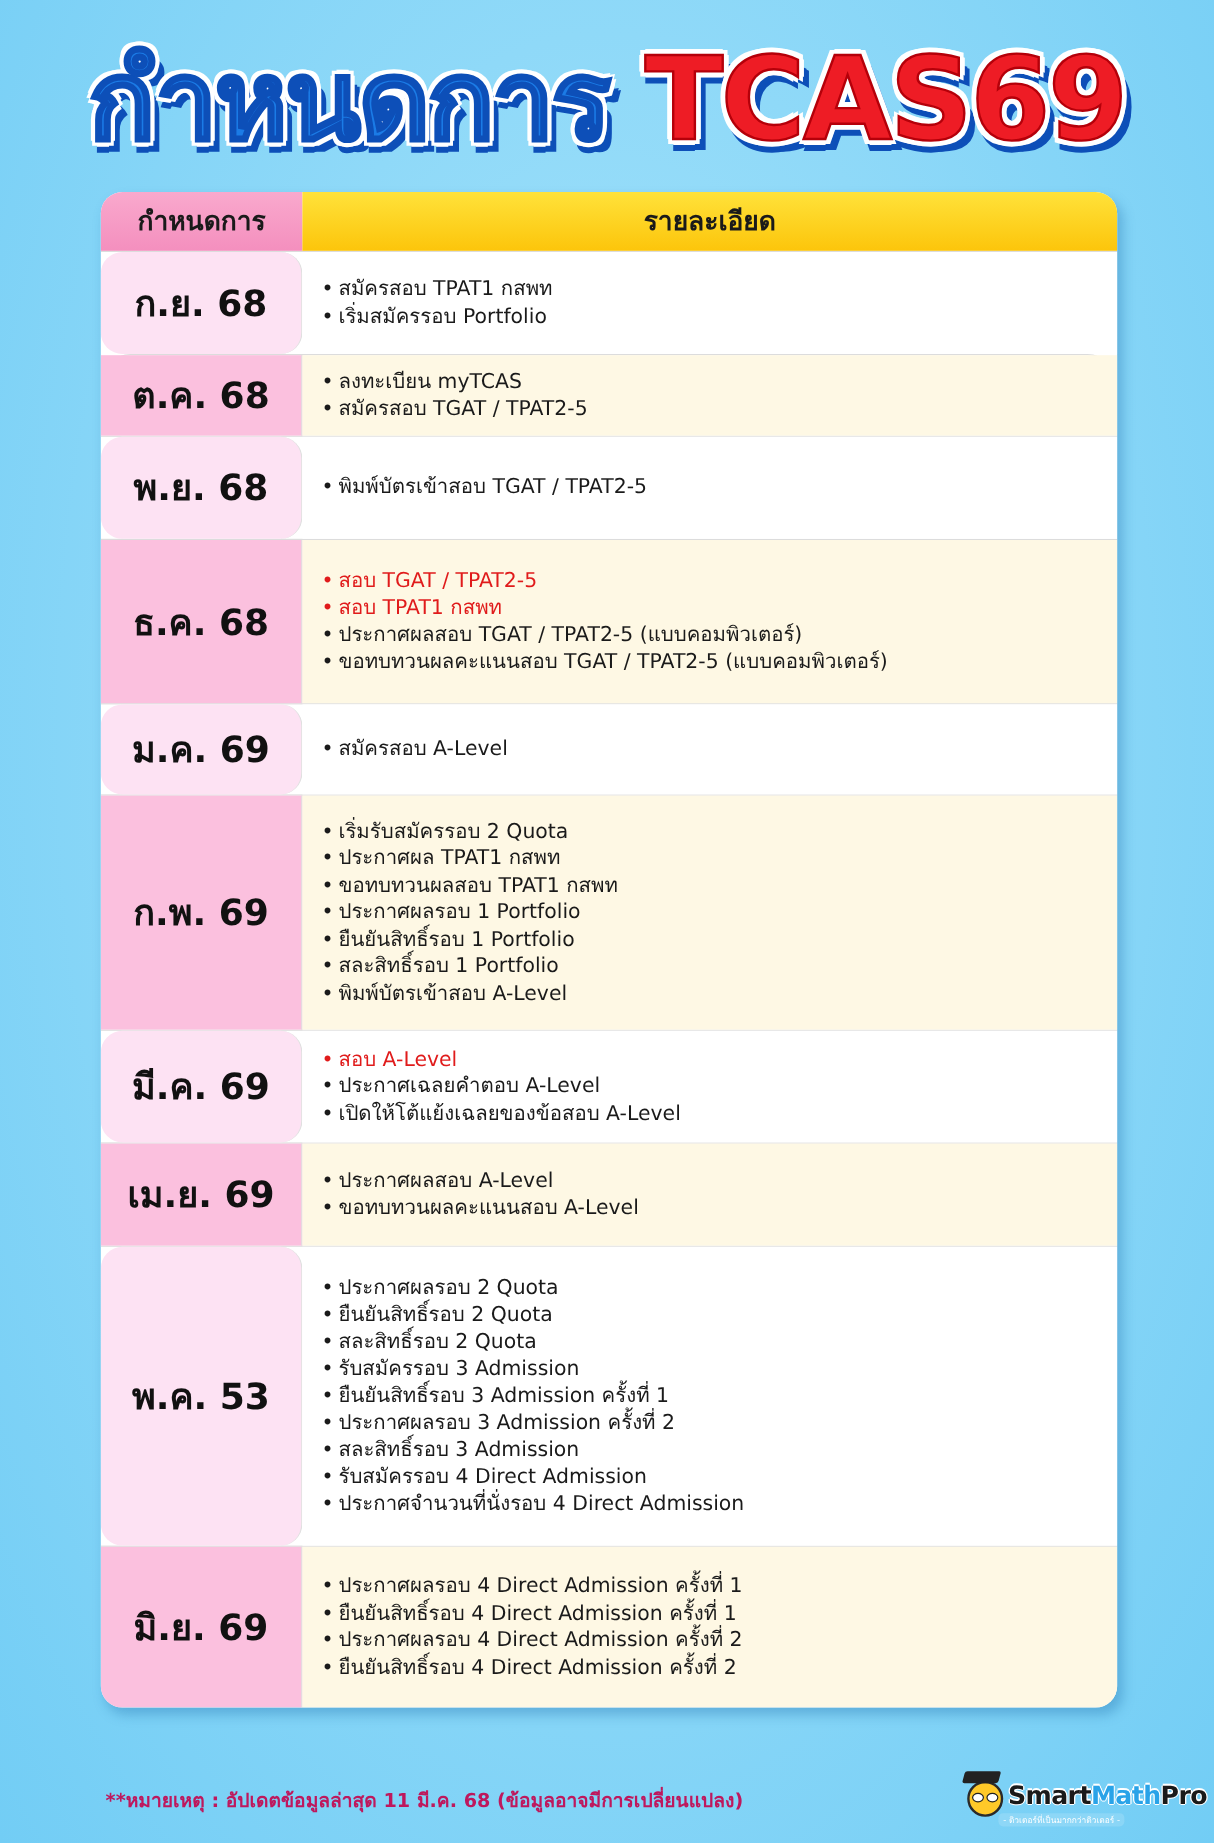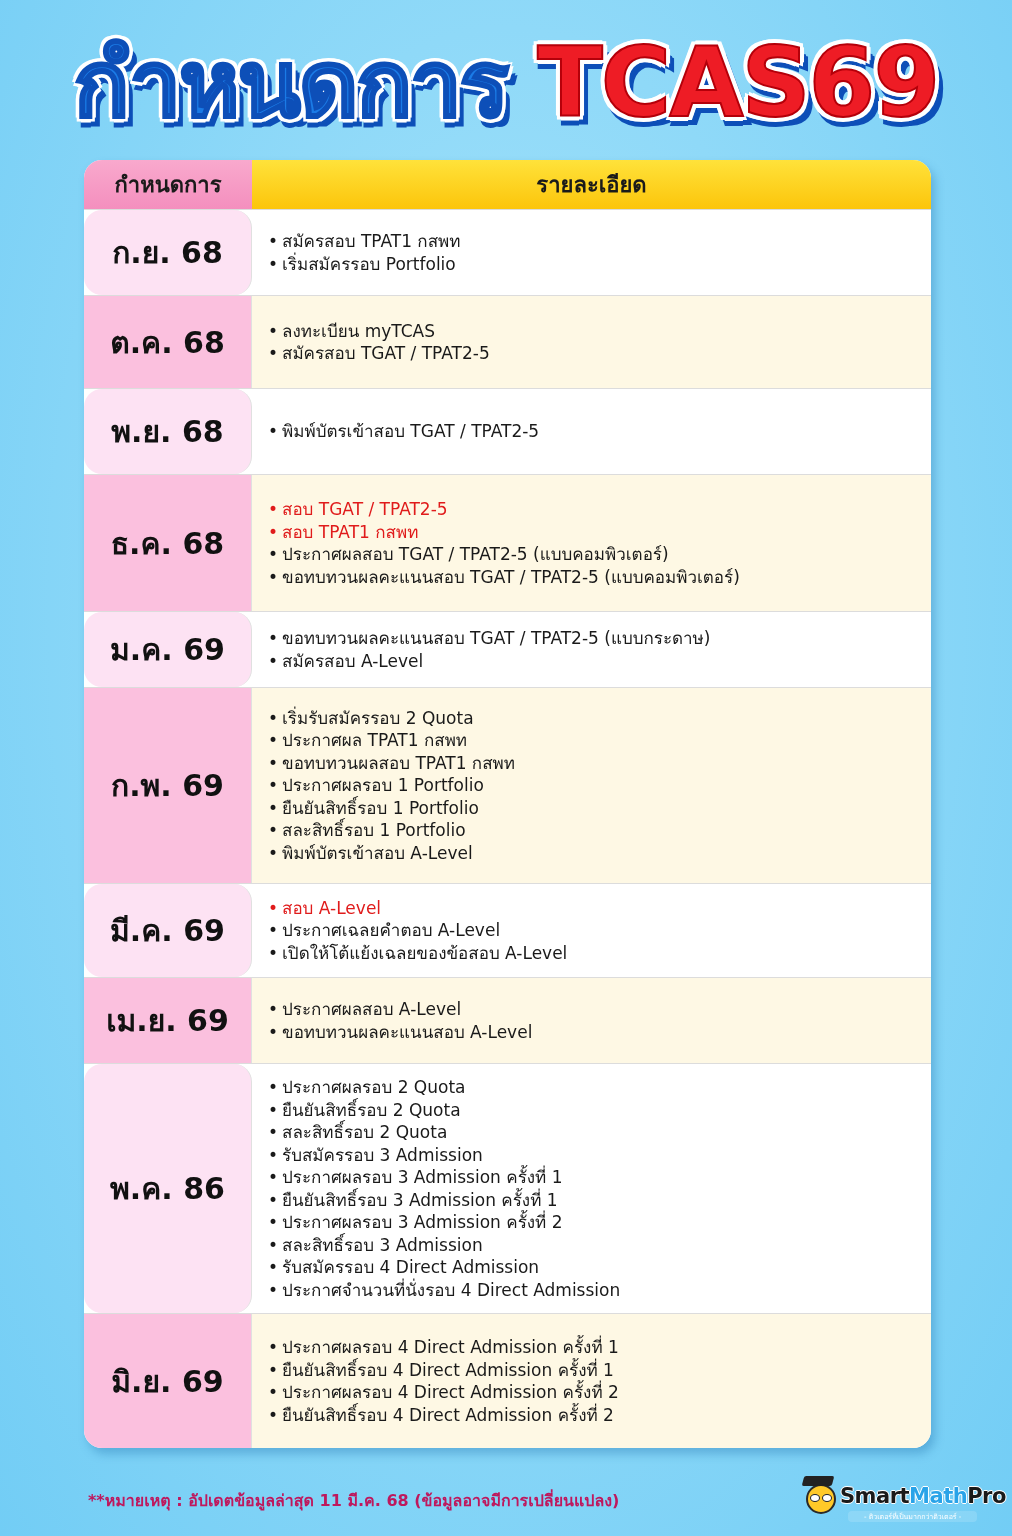--- a/index.html
+++ b/index.html
@@ -86,22 +86,22 @@
     display: flex; gap: 2px;
   }
   .logo .glasses span { width: 10px; height: 8px; border: 1.5px solid #222; border-radius: 50%; background:#fff; }
   .logo .brand {
     position: absolute; left: 36px; top: 10px; font-weight: bold; font-size: 21px;
     letter-spacing: -0.5px; color: #1a1a1a;
     text-shadow: 1px 0 0 #fff, -1px 0 0 #fff, 0 1px 0 #fff, 0 -1px 0 #fff;
   }
   .logo .brand .m { color: #29a3e8; }
   .logo .tagline {
-    position: absolute; left: 44px; top: 37px; font-size: 7px; color: #ffffff;
-    background: rgba(255,255,255,0.15); padding: 0 16px; border-radius: 4px;
+    position: absolute; left: 28px; top: 37px; font-size: 7px; color: #ffffff;
+    background: rgba(255,255,255,0.15); padding: 0 4px; border-radius: 4px;
   }
 </style>
 </head>
 <body>
 
 <div class="title">
   <span class="th">กำหนดการ</span>
   <span class="en">TCAS69</span>
 </div>
 
@@ -111,21 +111,21 @@
     <div class="c2">รายละเอียด</div>
   </div>
   <div id="tbody">
       <div class="row odd" style="height: 86px;">
         <div class="month">ก.ย. 68</div>
         <div class="details">
           <div class="item">สมัครสอบ TPAT1 กสพท</div>
           <div class="item">เริ่มสมัครรอบ Portfolio</div>
         </div>
       </div>
-      <div class="row even" style="height: 93px;">
+      <div class="row even" style="height: 68px; border-radius: 25px;">
         <div class="month">ต.ค. 68</div>
         <div class="details">
           <div class="item">ลงทะเบียน myTCAS</div>
           <div class="item">สมัครสอบ TGAT / TPAT2-5</div>
         </div>
       </div>
       <div class="row odd" style="height: 86px;">
         <div class="month">พ.ย. 68</div>
         <div class="details">
           <div class="item">พิมพ์บัตรเข้าสอบ TGAT / TPAT2-5</div>
@@ -136,21 +136,20 @@
         <div class="details">
           <div class="item red">สอบ TGAT / TPAT2-5</div>
           <div class="item red">สอบ TPAT1 กสพท</div>
           <div class="item">ประกาศผลสอบ TGAT / TPAT2-5 (แบบคอมพิวเตอร์)</div>
           <div class="item">ขอทบทวนผลคะแนนสอบ TGAT / TPAT2-5 (แบบคอมพิวเตอร์)</div>
         </div>
       </div>
       <div class="row odd" style="height: 76px;">
         <div class="month">ม.ค. 69</div>
         <div class="details">
-          <div class="item">ขอทบทวนผลคะแนนสอบ TGAT / TPAT2-5 (แบบกระดาษ)</div>
           <div class="item">สมัครสอบ A-Level</div>
         </div>
       </div>
       <div class="row even" style="height: 196px;">
         <div class="month">ก.พ. 69</div>
         <div class="details">
           <div class="item">เริ่มรับสมัครรอบ 2 Quota</div>
           <div class="item">ประกาศผล TPAT1 กสพท</div>
           <div class="item">ขอทบทวนผลสอบ TPAT1 กสพท</div>
           <div class="item">ประกาศผลรอบ 1 Portfolio</div>
@@ -168,27 +167,26 @@
         </div>
       </div>
       <div class="row even" style="height: 86px;">
         <div class="month">เม.ย. 69</div>
         <div class="details">
           <div class="item">ประกาศผลสอบ A-Level</div>
           <div class="item">ขอทบทวนผลคะแนนสอบ A-Level</div>
         </div>
       </div>
       <div class="row odd" style="height: 250px;">
-        <div class="month">พ.ค. 86</div>
+        <div class="month">พ.ค. 53</div>
         <div class="details">
           <div class="item">ประกาศผลรอบ 2 Quota</div>
           <div class="item">ยืนยันสิทธิ์รอบ 2 Quota</div>
           <div class="item">สละสิทธิ์รอบ 2 Quota</div>
           <div class="item">รับสมัครรอบ 3 Admission</div>
-          <div class="item">ประกาศผลรอบ 3 Admission ครั้งที่ 1</div>
           <div class="item">ยืนยันสิทธิ์รอบ 3 Admission ครั้งที่ 1</div>
           <div class="item">ประกาศผลรอบ 3 Admission ครั้งที่ 2</div>
           <div class="item">สละสิทธิ์รอบ 3 Admission</div>
           <div class="item">รับสมัครรอบ 4 Direct Admission</div>
           <div class="item">ประกาศจำนวนที่นั่งรอบ 4 Direct Admission</div>
         </div>
       </div>
       <div class="row even" style="height: 135px;">
         <div class="month">มิ.ย. 69</div>
         <div class="details">

